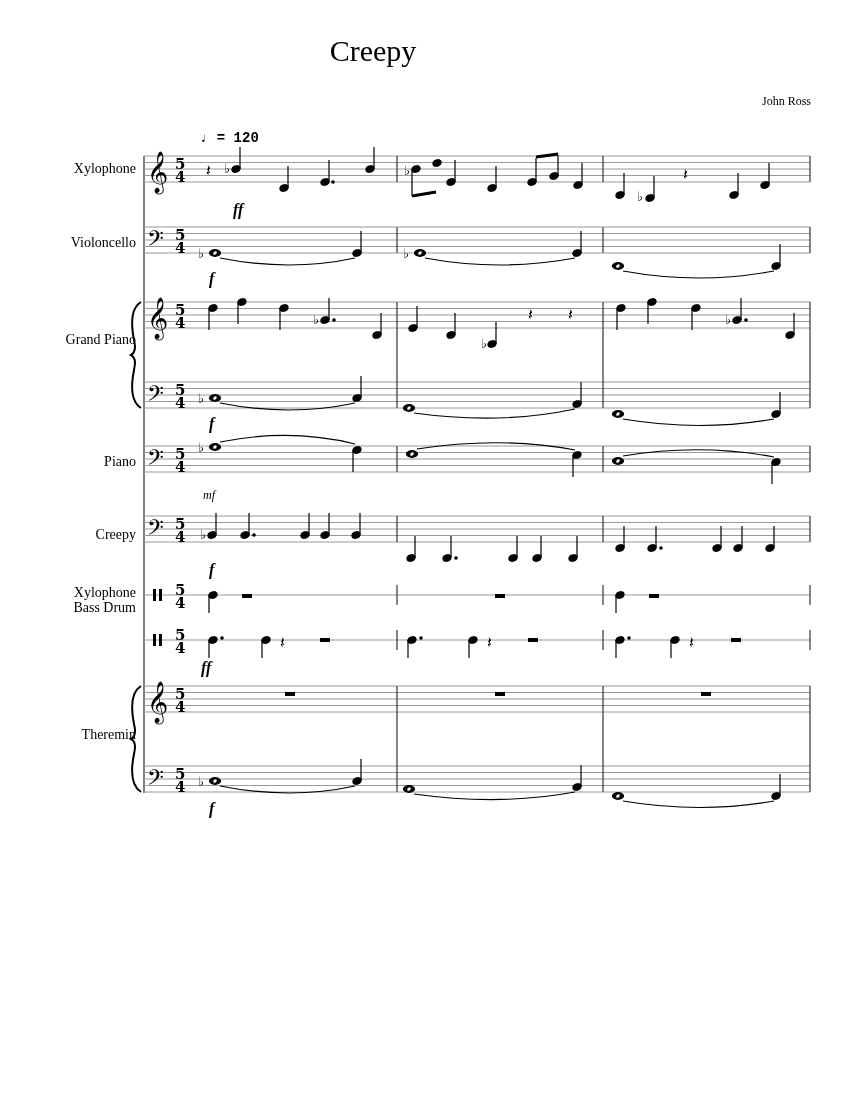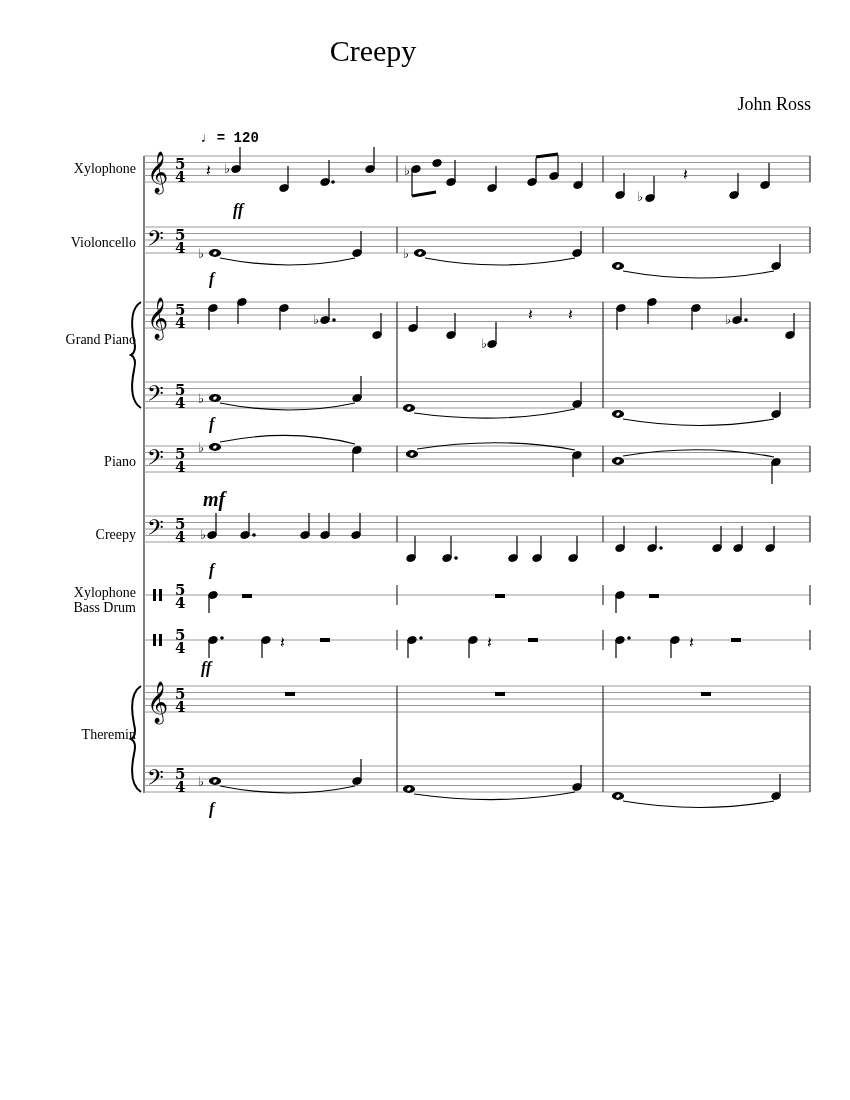--- a/index.html
+++ b/index.html
@@ -1,18 +1,18 @@
 <!DOCTYPE html>
 <html><head>
 <meta charset="utf-8">
 <style>
   html,body{margin:0;padding:0;background:#fff;}
   body{width:850px;height:1100px;position:relative;overflow:hidden;font-family:"Liberation Serif","DejaVu Serif",serif;color:#000;}
   .title{position:absolute;top:34px;left:0;width:746px;text-align:center;font-size:30px;}
-  .composer{position:absolute;top:94px;right:39px;font-size:18px;}
+  .composer{position:absolute;top:94px;right:39px;font-size:12px;}
   .tempo{position:absolute;top:130px;left:200px;font-size:14px;font-weight:bold;font-family:Liberation Mono, monospace;}
   .inst{position:absolute;right:714px;font-size:14px;white-space:nowrap;}
   svg.score{position:absolute;left:0;top:0;}
 </style>
 </head>
 <body>
 
 <div class="title">Creepy</div>
 <div class="composer">John Ross</div>
 <div class="tempo">♩ = 120</div>
@@ -323,16 +323,16 @@
     <use href="#wh" x="618" y="796"></use>
       <use href="#nh" x="776" y="796"></use>
       <line x1="780" y1="796" x2="780" y2="774"></line>
       <path d="M623 801 Q700 814 774 801" fill="none"></path>
   </g>
 </svg>
 
 <div style="position:absolute;left:233px;top:201px;font-style:italic;font-weight:bold;font-size:16px;">ff</div>
 <div style="position:absolute;left:209px;top:270px;font-style:italic;font-weight:bold;font-size:16px;">f</div>
 <div style="position:absolute;left:209px;top:415px;font-style:italic;font-weight:bold;font-size:16px;">f</div>
-<div style="position:absolute;left:203px;top:488px;font-style:italic;font-weight:bold;font-size:20px;">mf</div>
+<div style="position:absolute;left:203px;top:488px;font-style:italic;font-weight:normal;font-size:12px;">mf</div>
 <div style="position:absolute;left:209px;top:561px;font-style:italic;font-weight:bold;font-size:16px;">f</div>
 <div style="position:absolute;left:201px;top:659px;font-style:italic;font-weight:bold;font-size:16px;">ff</div>
 <div style="position:absolute;left:209px;top:800px;font-style:italic;font-weight:bold;font-size:16px;">f</div>
 
 </body></html>

